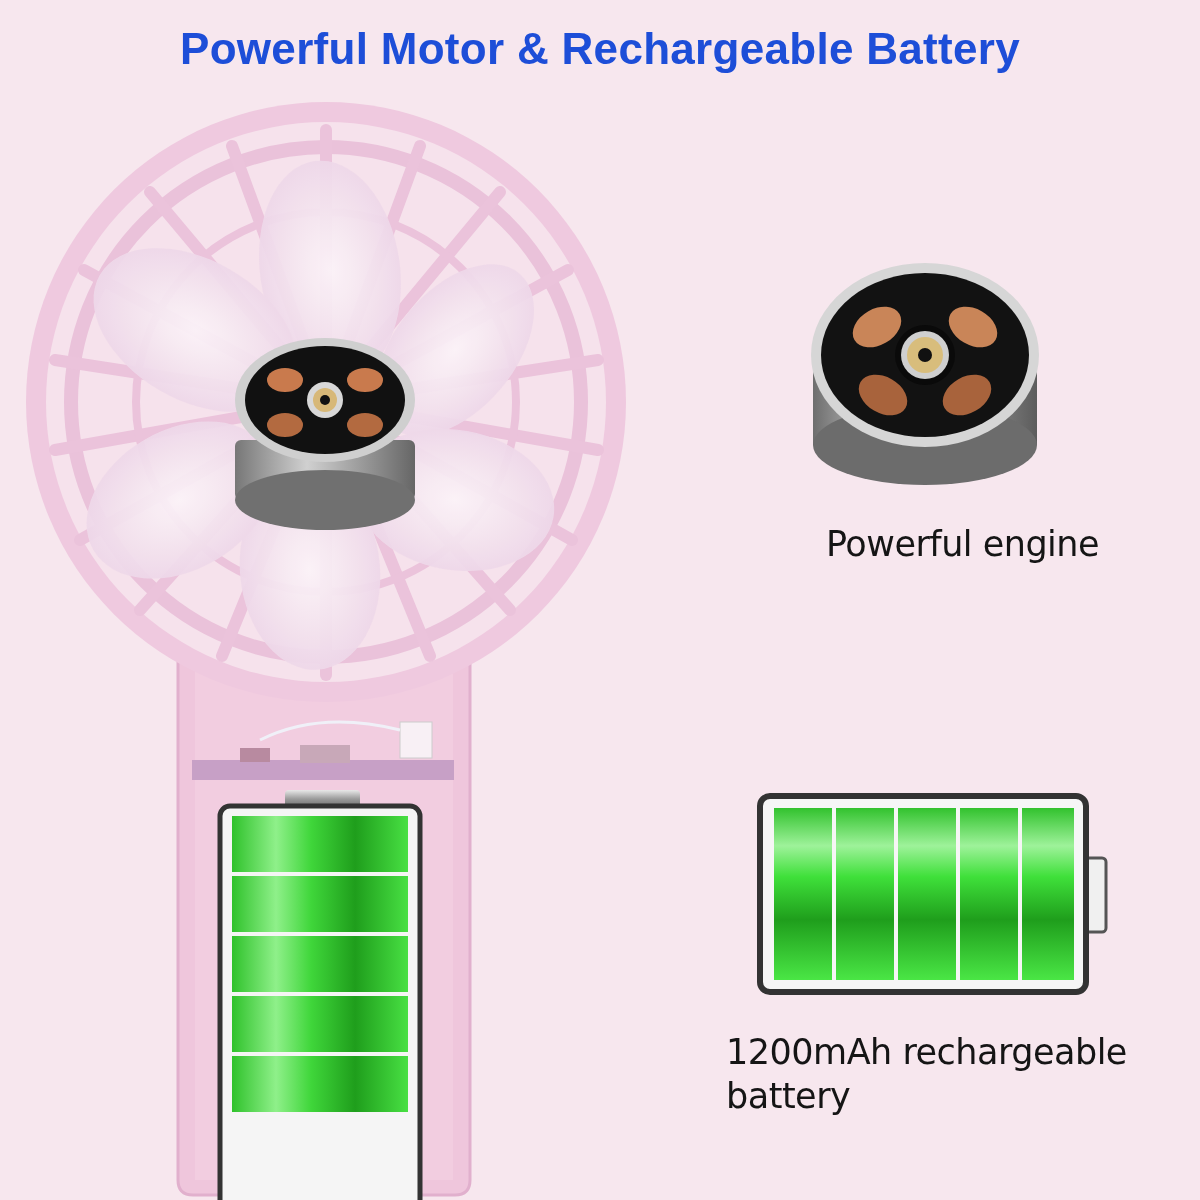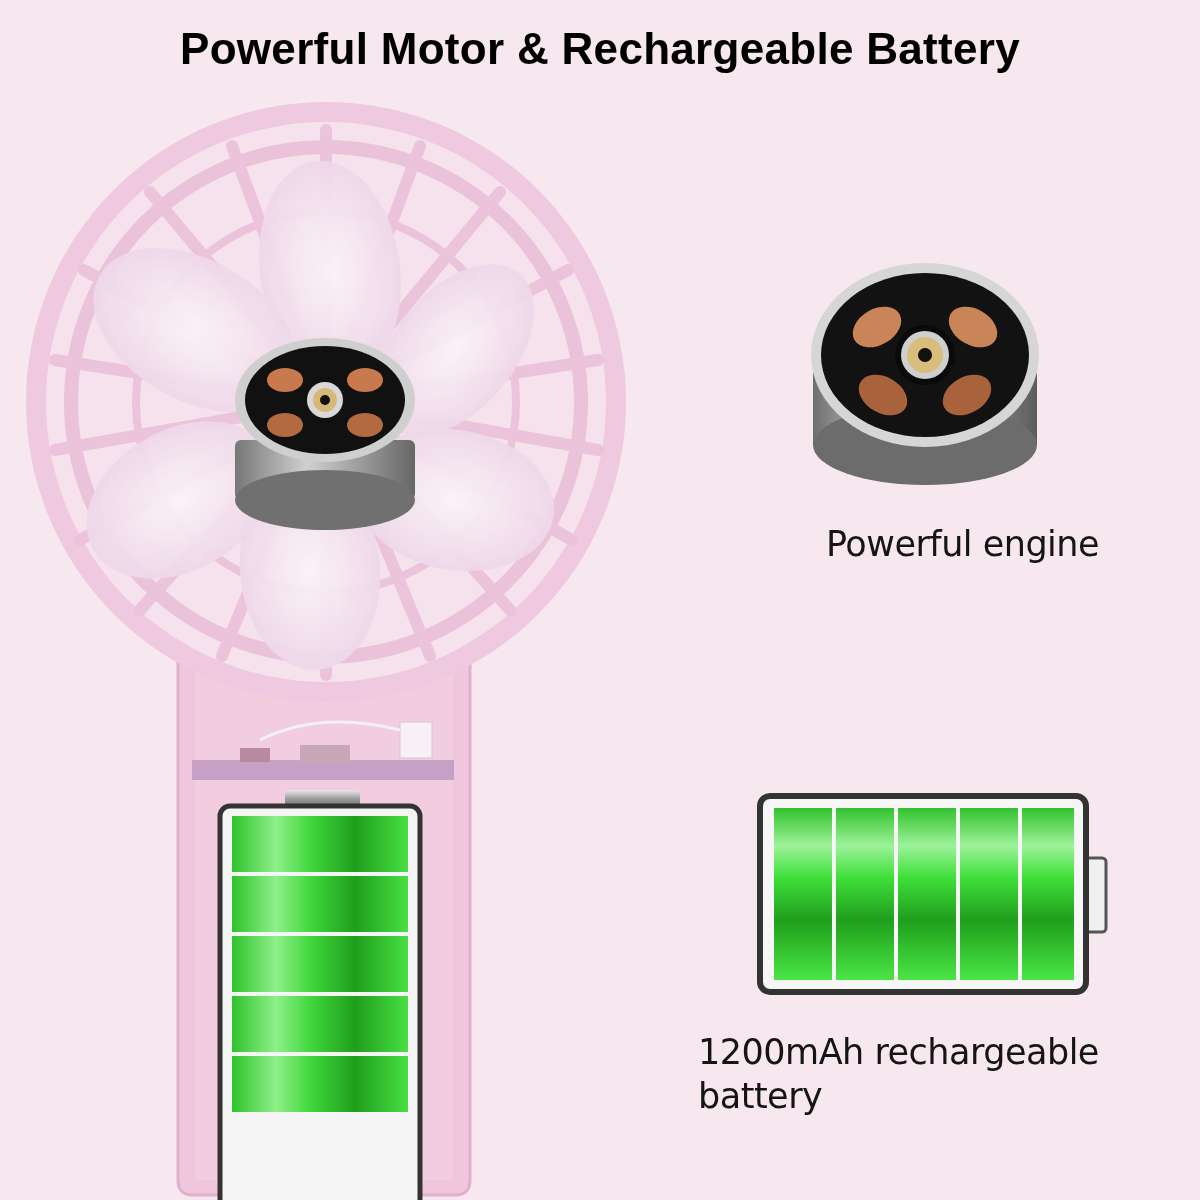--- a/index.html
+++ b/index.html
@@ -1,20 +1,20 @@
 <!DOCTYPE html>
 <html><head>
 <meta charset="utf-8">
 <style>
   html,body{margin:0;padding:0;}
   body{width:1200px;height:1200px;background:#f7e7ee;position:relative;overflow:hidden;font-family:"DejaVu Sans",sans-serif;}
-  .title{position:absolute;left:0;top:24px;width:1200px;text-align:center;font-family:"Liberation Sans",sans-serif;font-weight:bold;font-size:44px;color:#000000;letter-spacing:0.3px;}
+  .title{position:absolute;left:0;top:24px;width:1200px;text-align:center;font-family:"Liberation Sans",sans-serif;font-weight:bold;font-size:44px;color:#1d4ed8;letter-spacing:0.3px;}
   .label{position:absolute;font-family:"DejaVu Sans",sans-serif;color:#151515;font-size:35px;line-height:44px;letter-spacing:-0.5px;}
   .engine-label{left:784px;top:522px;margin-left:42px;}
-  .battery-label{left:698px;top:1030px;width:460px;}
+  .battery-label{left:726px;top:1030px;width:460px;}
   svg{position:absolute;}
 </style>
 </head>
 <body>
 
 <div class="title">Powerful Motor &amp; Rechargeable Battery</div>
 
 <svg width="640" height="1100" viewBox="0 0 640 1100" style="left:0;top:100px;">
   <defs>
     <radialGradient id="bladeG" cx="50%" cy="50%" r="60%">

